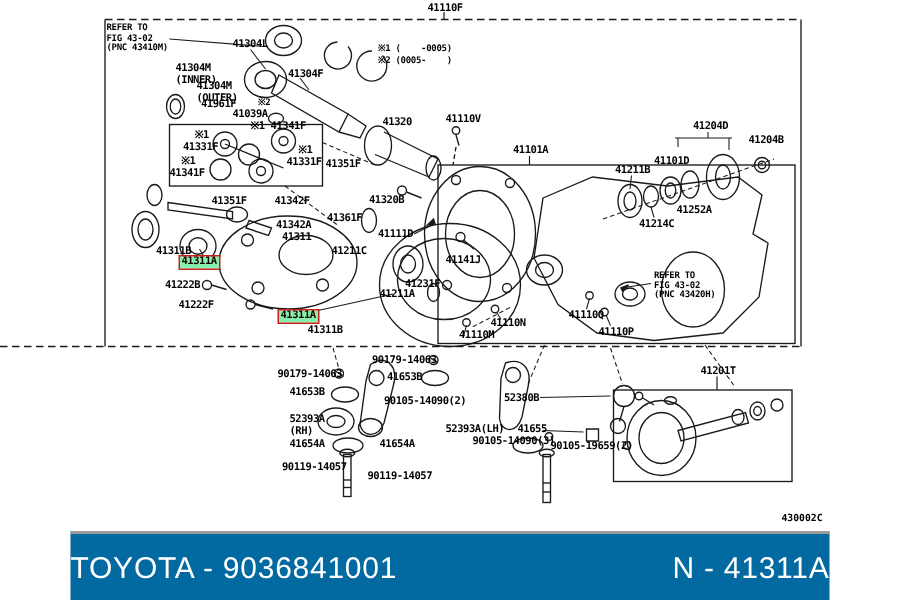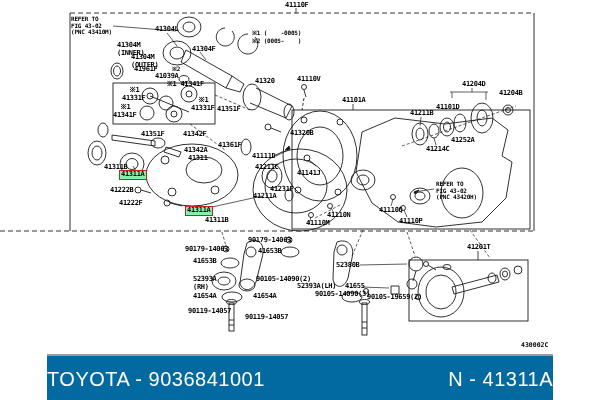--- a/index.html
+++ b/index.html
@@ -239,36 +239,36 @@
       <div class="lbl" style="left: 191px; top: 97px;">  ※1
 41331F</div>
       <div class="lbl" style="left: 113px; top: 104px;">  ※1
 41341F</div>
       <div class="lbl" style="left: 217px; top: 106px;">41351F</div>
       <div class="lbl" style="left: 141px; top: 131px;">41351F</div>
       <div class="lbl" style="left: 183px; top: 131px;">41342F</div>
       <div class="lbl" style="left: 184px; top: 147px;">41342A</div>
       <div class="lbl" style="left: 218px; top: 142px;">41361F</div>
       <div class="lbl" style="left: 188px; top: 155px;">41311</div>
-      <div class="lbl" style="left: 221px; top: 164px; padding-left: 34px;">41211C</div>
+      <div class="lbl" style="left: 221px; top: 164px;">41211C</div>
       <div class="lbl" style="left: 252px; top: 153px;">41111D</div>
       <div class="lbl" style="left: 104px; top: 164px;">41311B</div>
       <div class="lbl hl" style="left: 120px; top: 171px;">41311A</div>
       <div class="lbl" style="left: 110px; top: 187px;">41222B</div>
       <div class="lbl" style="left: 119px; top: 200px;">41222F</div>
       <div class="lbl hl" style="left: 186px; top: 207px;">41311A</div>
       <div class="lbl" style="left: 205px; top: 217px;">41311B</div>
       <div class="lbl" style="left: 253px; top: 193px;">41211A</div>
       <div class="lbl" style="left: 270px; top: 186px;">41231F</div>
       <div class="lbl" style="left: 297px; top: 170px;">41141J</div>
       <div class="lbl" style="left: 306px; top: 220px;">41110M</div>
       <div class="lbl" style="left: 327px; top: 212px;">41110N</div>
       <div class="lbl" style="left: 297px; top: 76px;">41110V</div>
       <div class="lbl" style="left: 255px; top: 78px;">41320</div>
-      <div class="lbl" style="left: 246px; top: 130px; margin-left: 44px;">41320B</div>
+      <div class="lbl" style="left: 246px; top: 130px;">41320B</div>
       <div class="lbl" style="left: 342px; top: 97px;">41101A</div>
       <div class="lbl" style="left: 410px; top: 110px;">41211B</div>
       <div class="lbl" style="left: 436px; top: 104px;">41101D</div>
       <div class="lbl" style="left: 451px; top: 95px; margin-top: 42px;">41252A</div>
       <div class="lbl" style="left: 462px; top: 81px;">41204D</div>
       <div class="lbl" style="left: 499px; top: 90px;">41204B</div>
       <div class="lbl" style="left: 426px; top: 146px;">41214C</div>
       <div class="lbl note" style="left: 436px; top: 181px;">REFER TO
 FIG 43-02
 (PNC 43420H)</div>
@@ -276,21 +276,21 @@
       <div class="lbl" style="left: 399px; top: 218px;">41110P</div>
       <div class="lbl" style="left: 467px; top: 244px;">41201T</div>
       <div class="lbl" style="left: 185px; top: 246px;">90179-14063</div>
       <div class="lbl" style="left: 193px; top: 258px;">41653B</div>
       <div class="lbl" style="left: 193px; top: 276px;">52393A
 (RH)</div>
       <div class="lbl" style="left: 193px; top: 293px;">41654A</div>
       <div class="lbl" style="left: 188px; top: 308px;">90119-14057</div>
       <div class="lbl" style="left: 248px; top: 237px;">90179-14063</div>
       <div class="lbl" style="left: 258px; top: 248px;">41653B</div>
-      <div class="lbl" style="left: 256px; top: 264px; margin-top: 12px;">90105-14090(2)</div>
+      <div class="lbl" style="left: 256px; top: 264px;">90105-14090(2)</div>
       <div class="lbl" style="left: 253px; top: 293px;">41654A</div>
       <div class="lbl" style="left: 245px; top: 314px;">90119-14057</div>
       <div class="lbl" style="left: 336px; top: 262px;">52380B</div>
       <div class="lbl" style="left: 297px; top: 283px;">52393A(LH)</div>
       <div class="lbl" style="left: 345px; top: 283px;">41655</div>
       <div class="lbl" style="left: 315px; top: 291px;">90105-14090(3)</div>
       <div class="lbl" style="left: 367px; top: 294px;">90105-19659(2)</div>
     </div>
 
   <div class="sheet-code">430002C</div>

